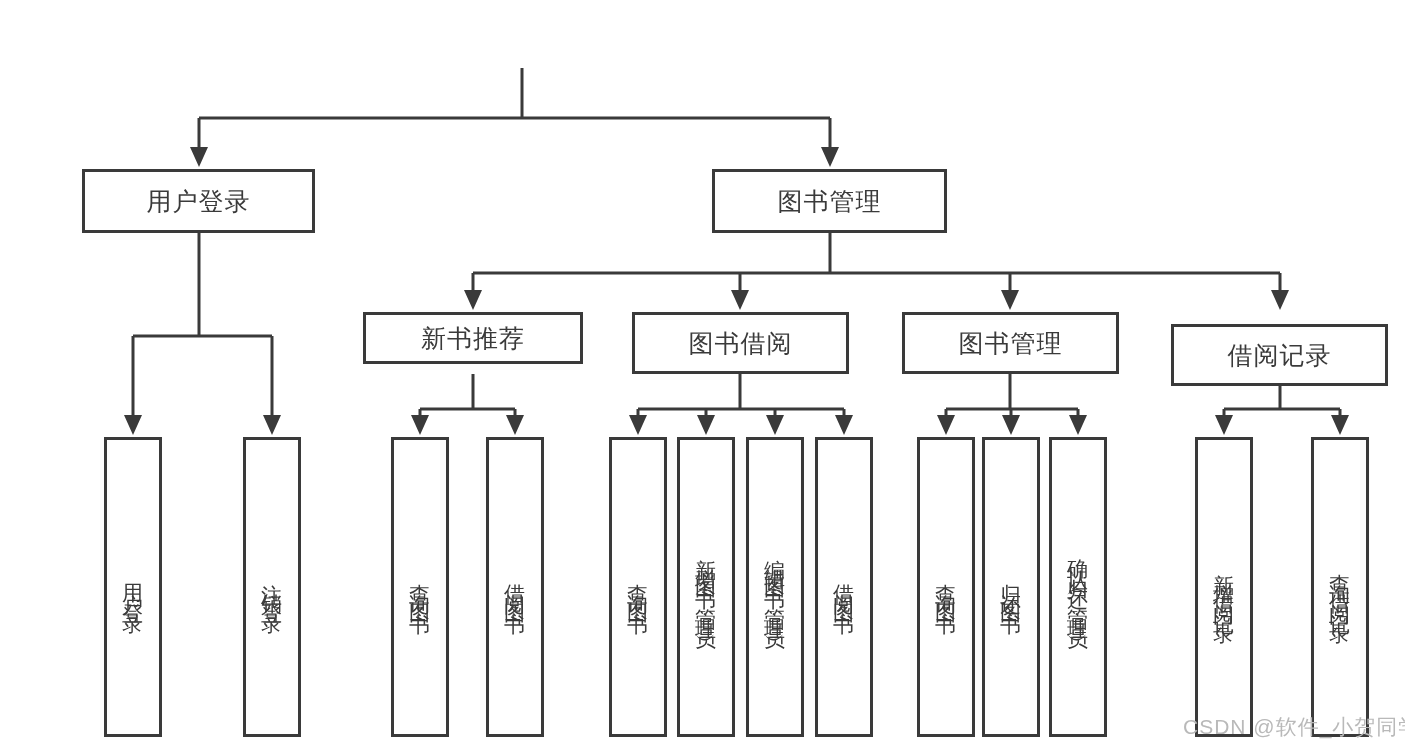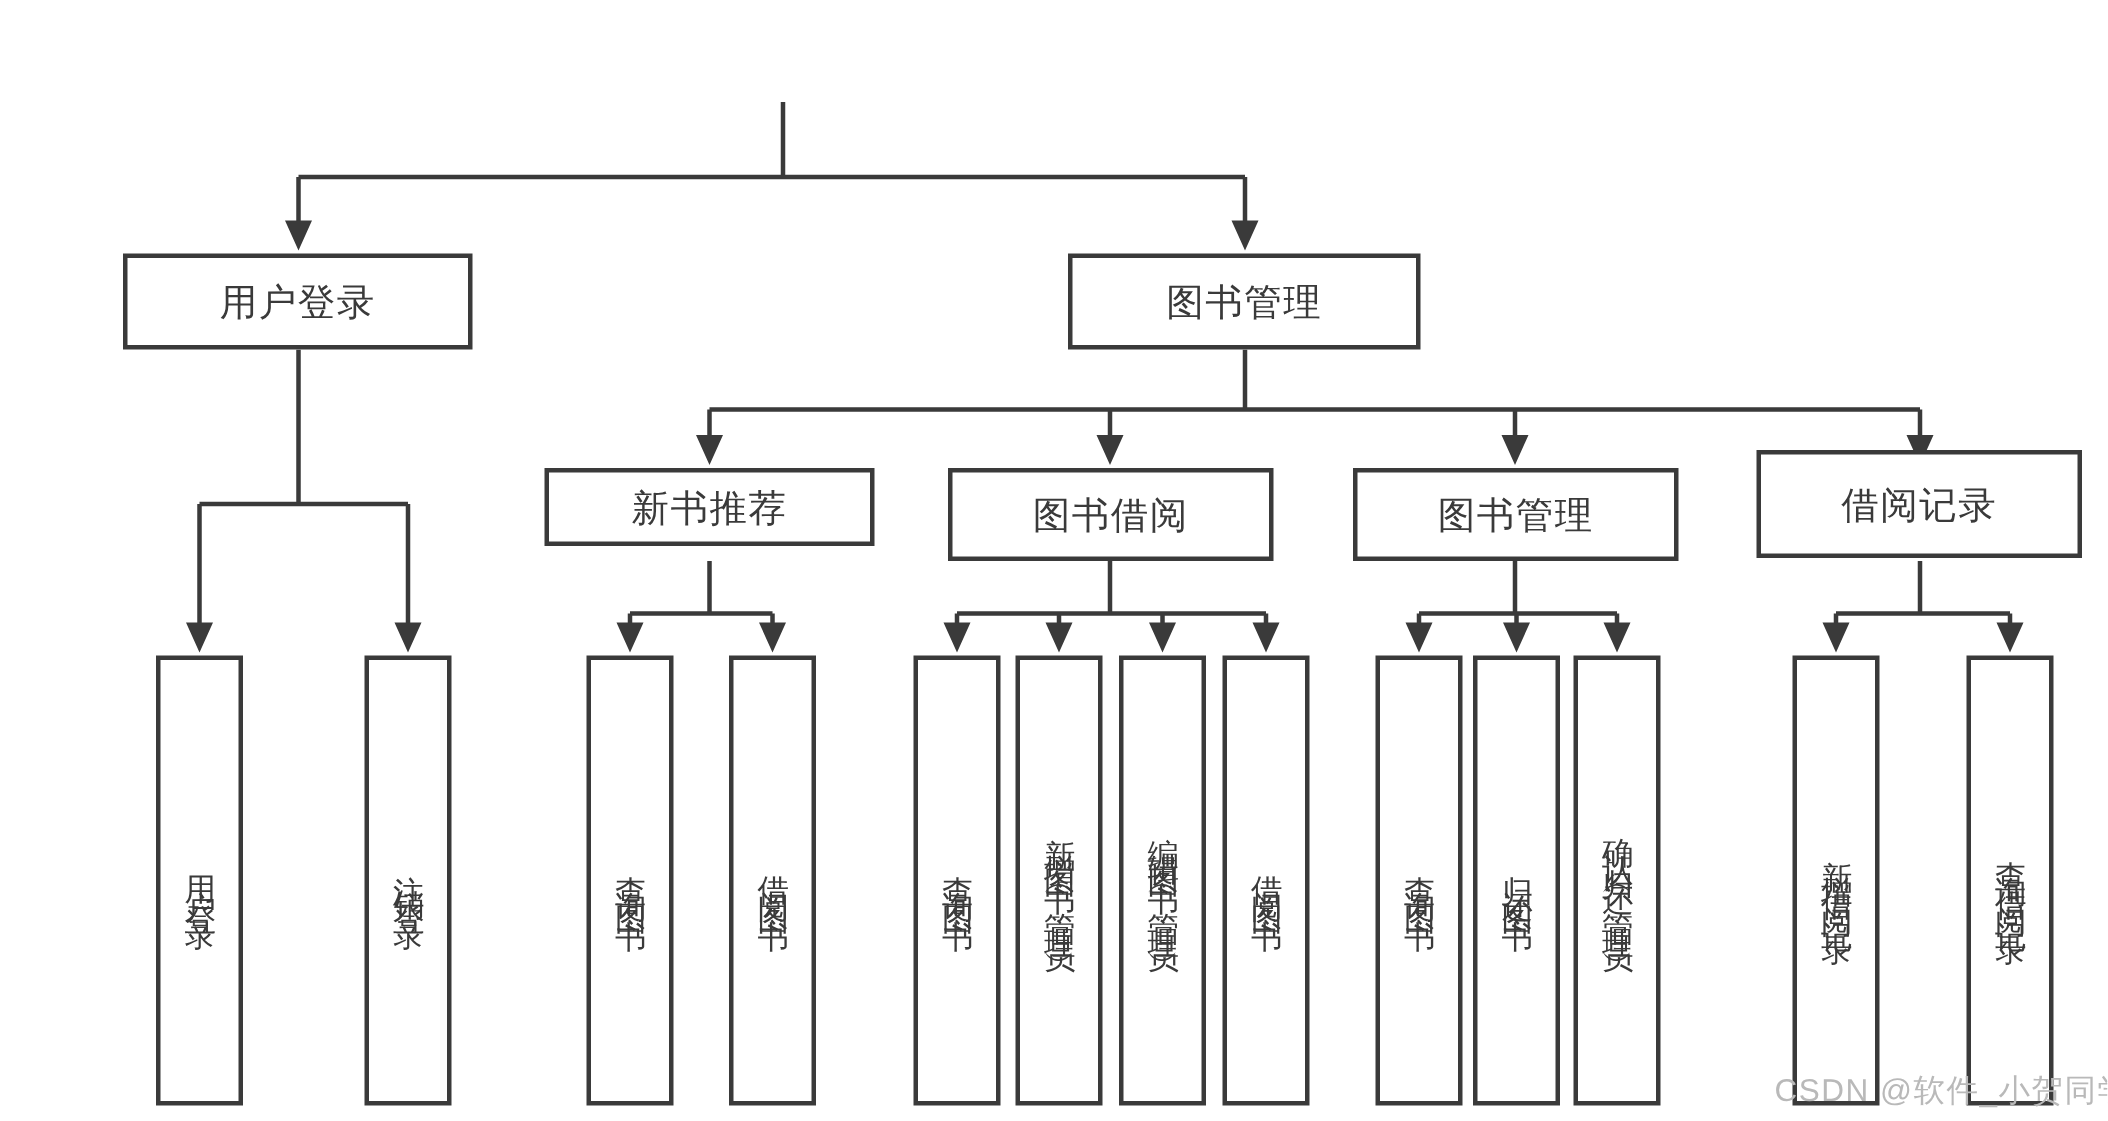--- a/index.html
+++ b/index.html
@@ -35,21 +35,21 @@
   }
   
   #box-root{left:20px;top:13px;width:1004px;height:55px;}
   
   #box-user-login{left:82px;top:169px;width:233px;height:64px;}
   #box-book-management{left:712px;top:169px;width:235px;height:64px;justify-content:center;}
   
   #box-new-book-rec{left:363px;top:312px;width:220px;height:52px;text-align:center;}
   #box-book-borrow{left:632px;top:312px;width:217px;height:62px;}
   #box-current-borrow{left:902px;top:312px;width:217px;height:62px;}
-  #box-borrow-records{left:1171px;top:300px;width:217px;height:72px;}
+  #box-borrow-records{left:1171px;top:324px;width:217px;height:62px;}
   
   .vbox{top:437px;width:58px;height:300px;}
   #box-ul-login{left:104px;}
   #box-ul-logout{left:243px;}
   #box-nbr-query{left:391px;}
   #box-nbr-borrow{left:486px;}
   #box-bb-query{left:609px;}
   #box-bb-add{left:677px;}
   #box-bb-edit{left:746px;}
   #box-bb-borrow{left:815px;}

